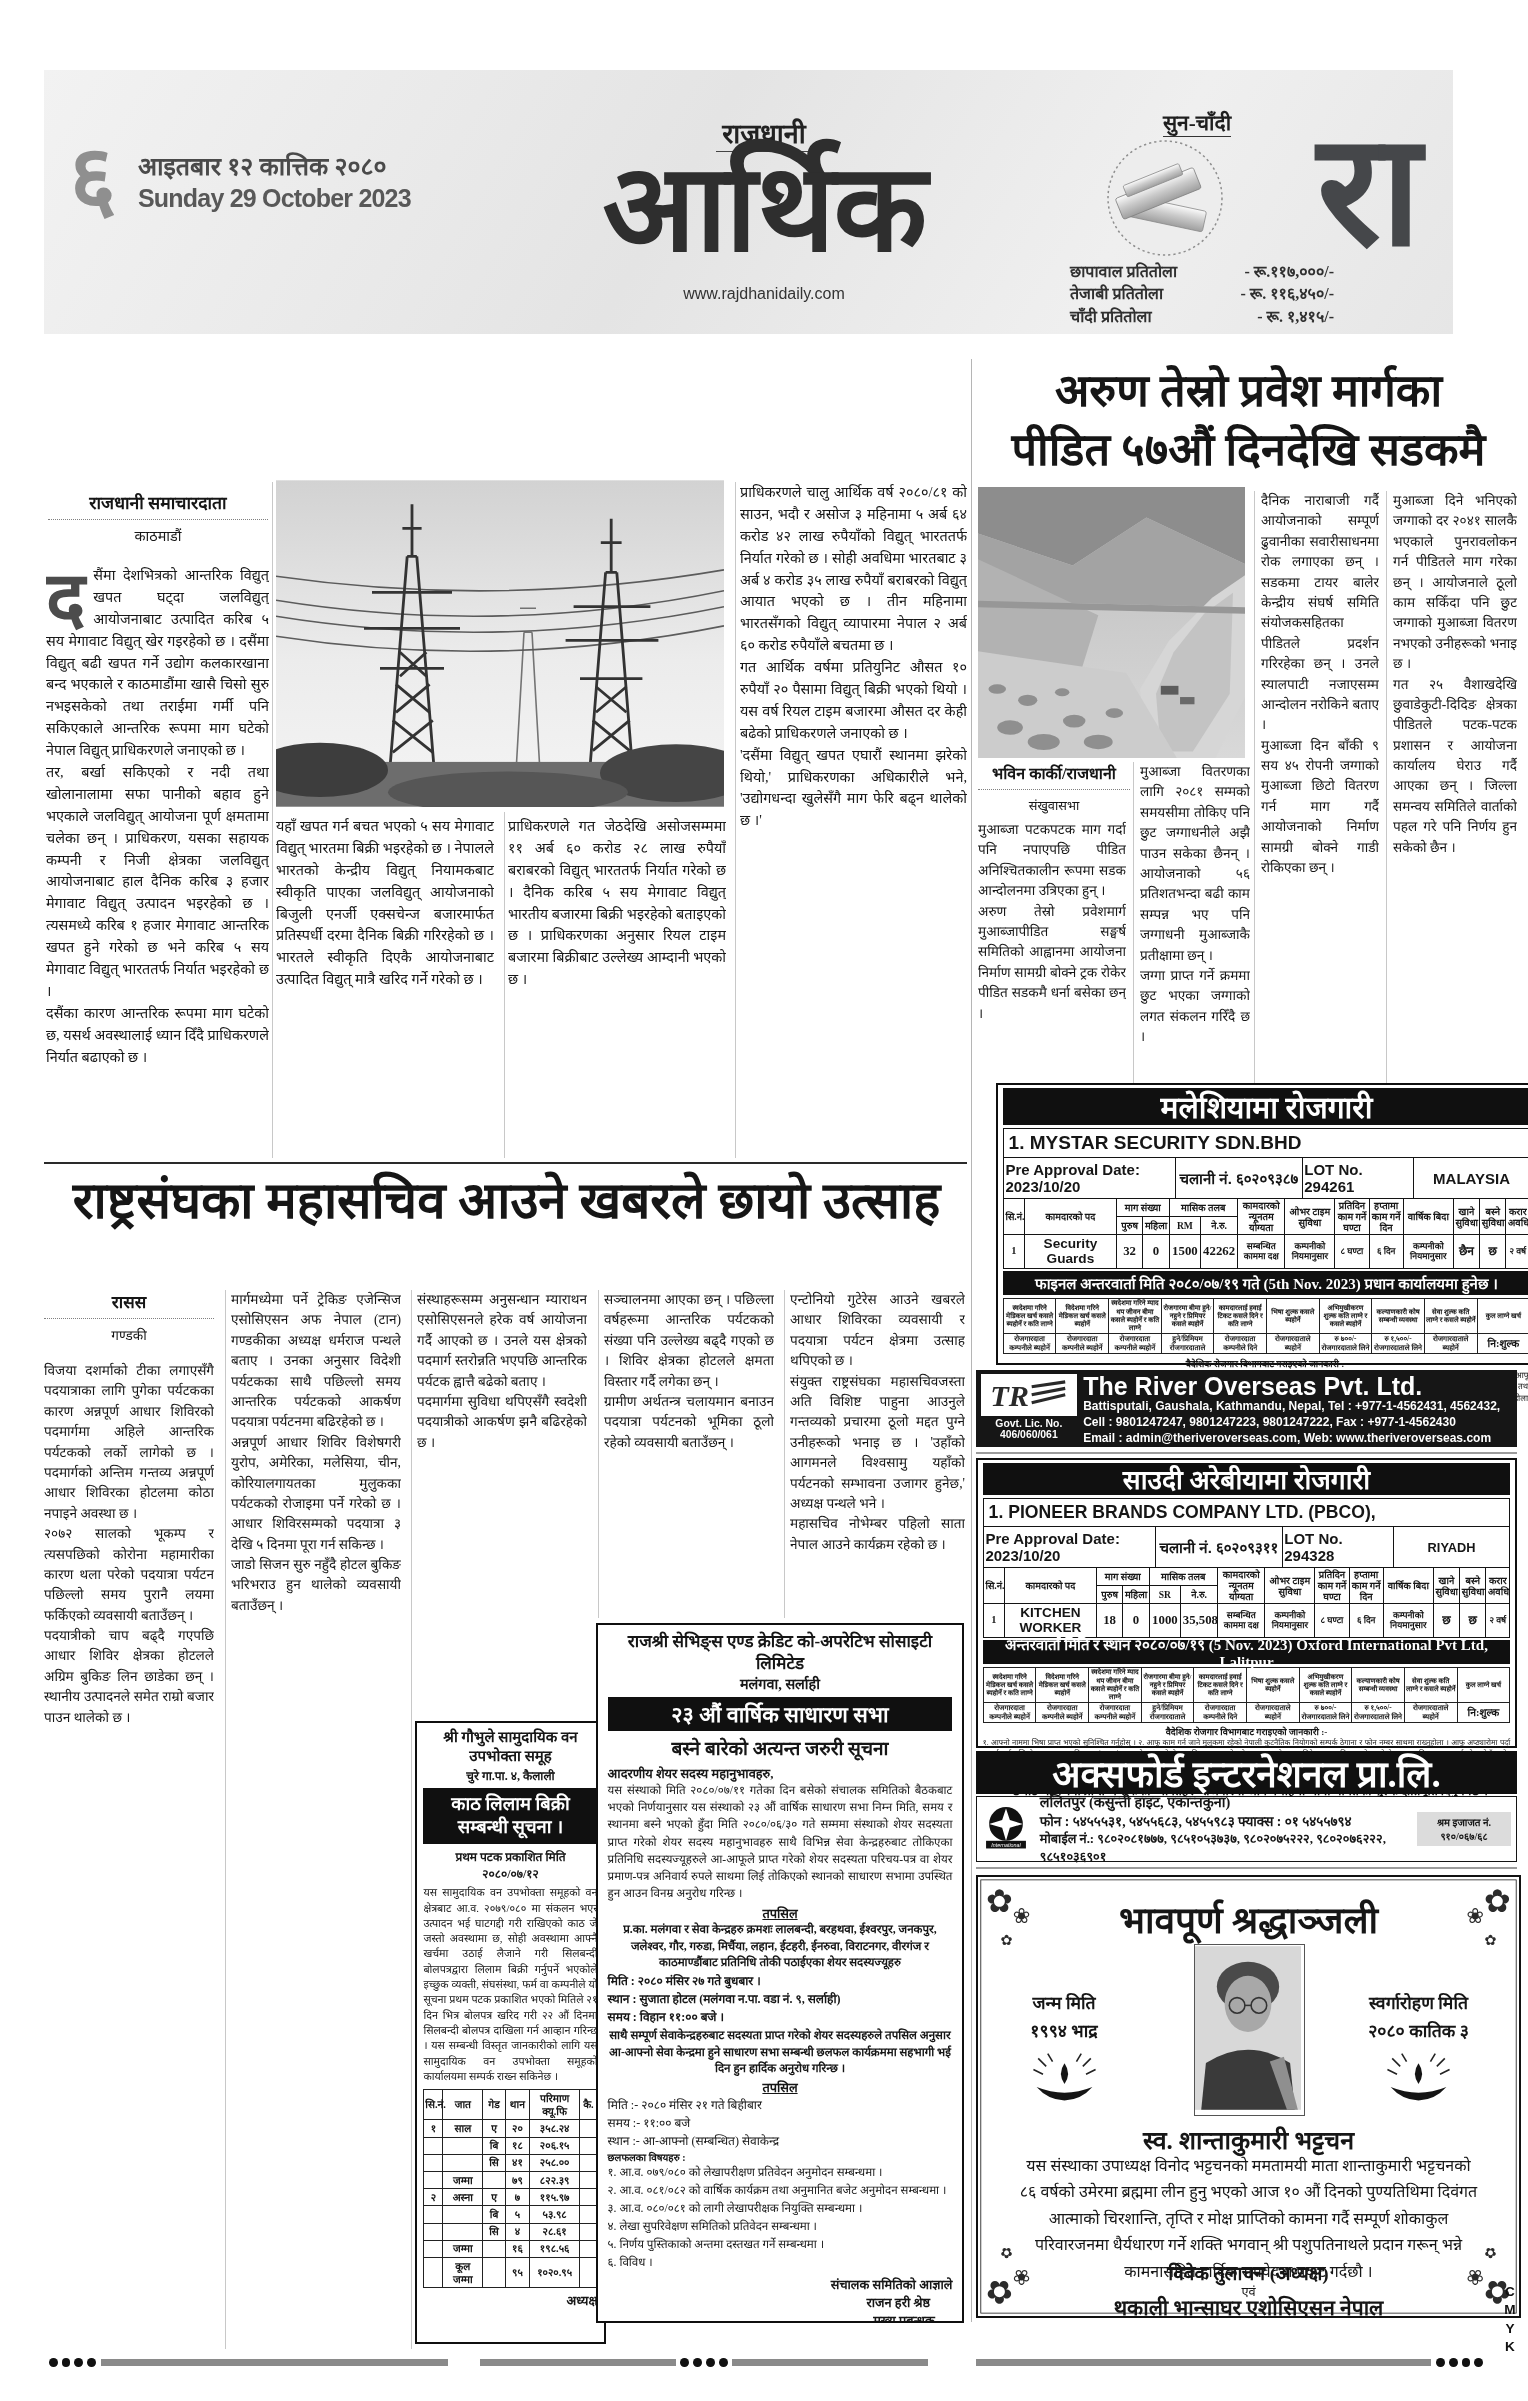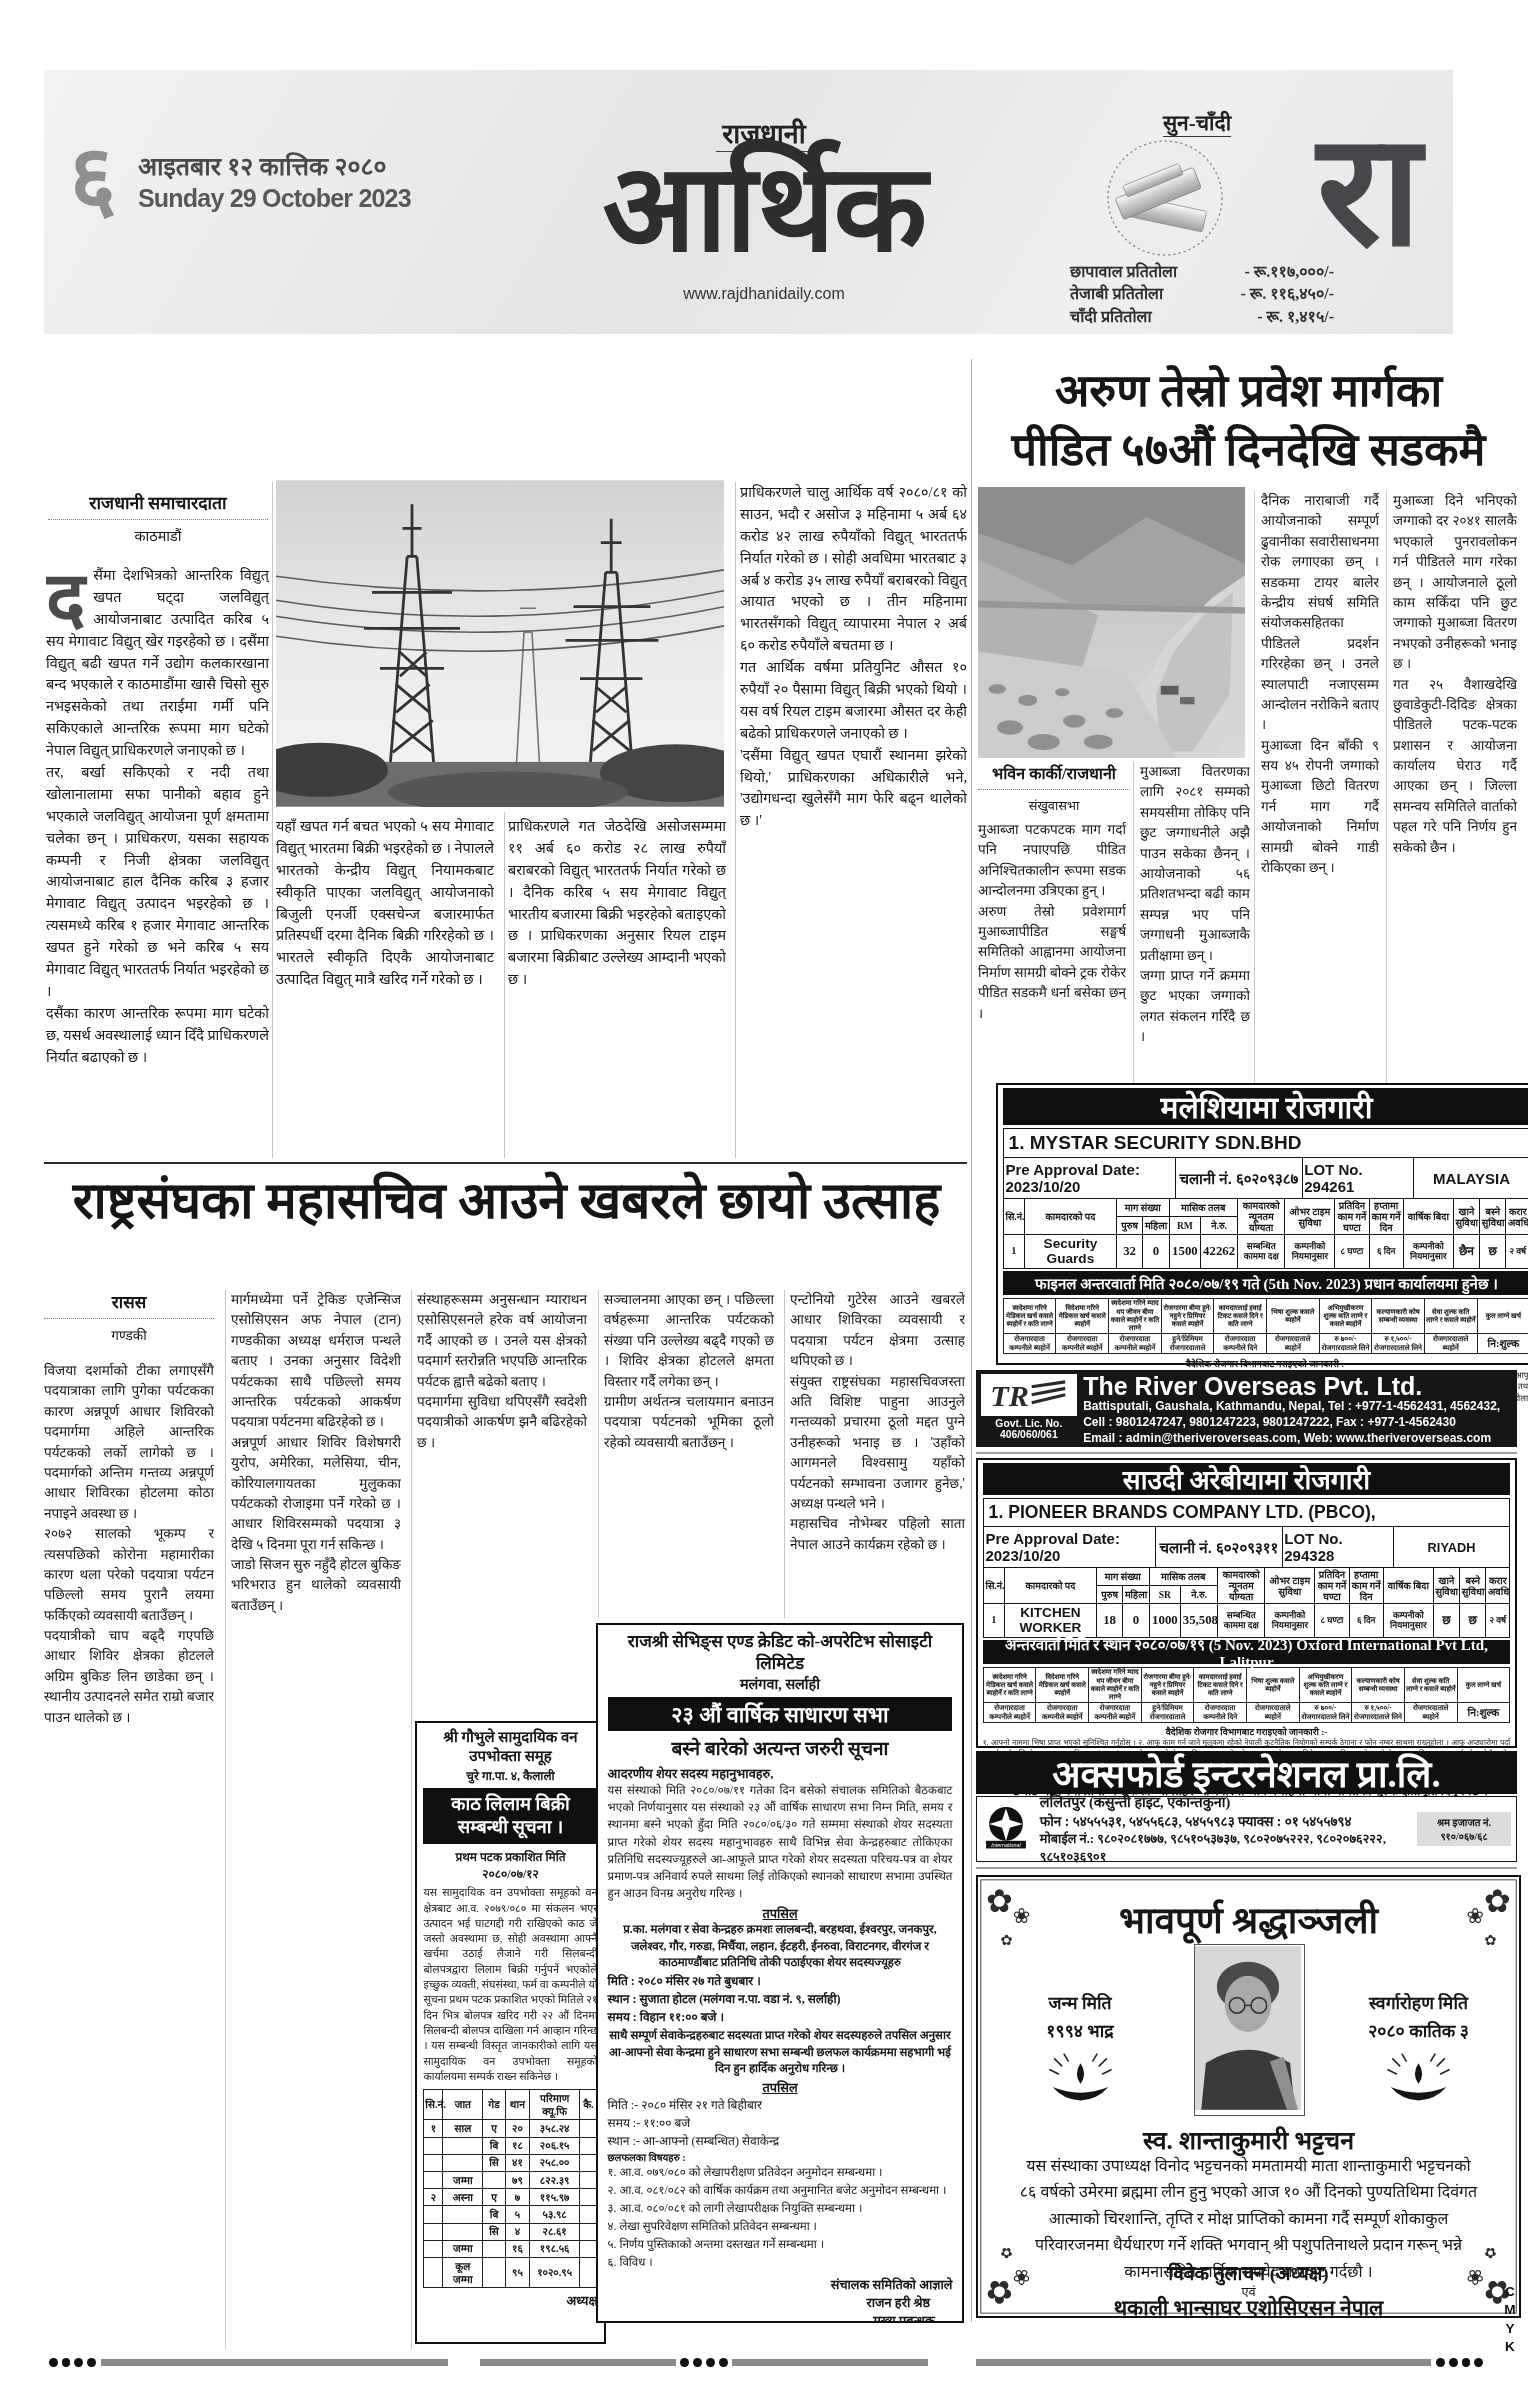--- a/index.html
+++ b/index.html
@@ -692,21 +692,21 @@
         <ellipse cx="68" cy="52" rx="40" ry="32" fill="#4a4a4a"></ellipse>
         <ellipse cx="68" cy="74" rx="30" ry="36" fill="#a8a8a8"></ellipse>
         <circle cx="54" cy="76" r="10" fill="none" stroke="#333" stroke-width="2"></circle>
         <circle cx="82" cy="76" r="10" fill="none" stroke="#333" stroke-width="2"></circle>
         <line x1="64" y1="76" x2="72" y2="76" stroke="#333" stroke-width="2"></line>
         <path d="M8,210 L14,150 Q68,116 122,150 L128,210 Z" fill="#3a3a3a"></path>
         <path d="M96,148 L118,210 L132,210 L114,142 Z" fill="#8f8f8f"></path>
       </svg>
     </div>
 
-    <div class="abs" style="left:34px;top:112px;width:136px;">
+    <div class="abs" style="left:18px;top:112px;width:136px;">
       <div class="obit-label">जन्म मिति</div>
       <div class="obit-label">१९९४ भाद्र</div>
       <div style="text-align:center;margin-top:6.4px;">
         <svg width="69" height="51" viewBox="0 0 86 64">
           <g stroke="#222" stroke-width="2" fill="none">
             <line x1="20" y1="18" x2="10" y2="8"></line>
               <line x1="28" y1="12" x2="22" y2="2"></line>
               <line x1="16" y1="28" x2="4" y2="22"></line>
             <line x1="58" y1="12" x2="64" y2="2"></line>
               <line x1="66" y1="18" x2="76" y2="8"></line>

